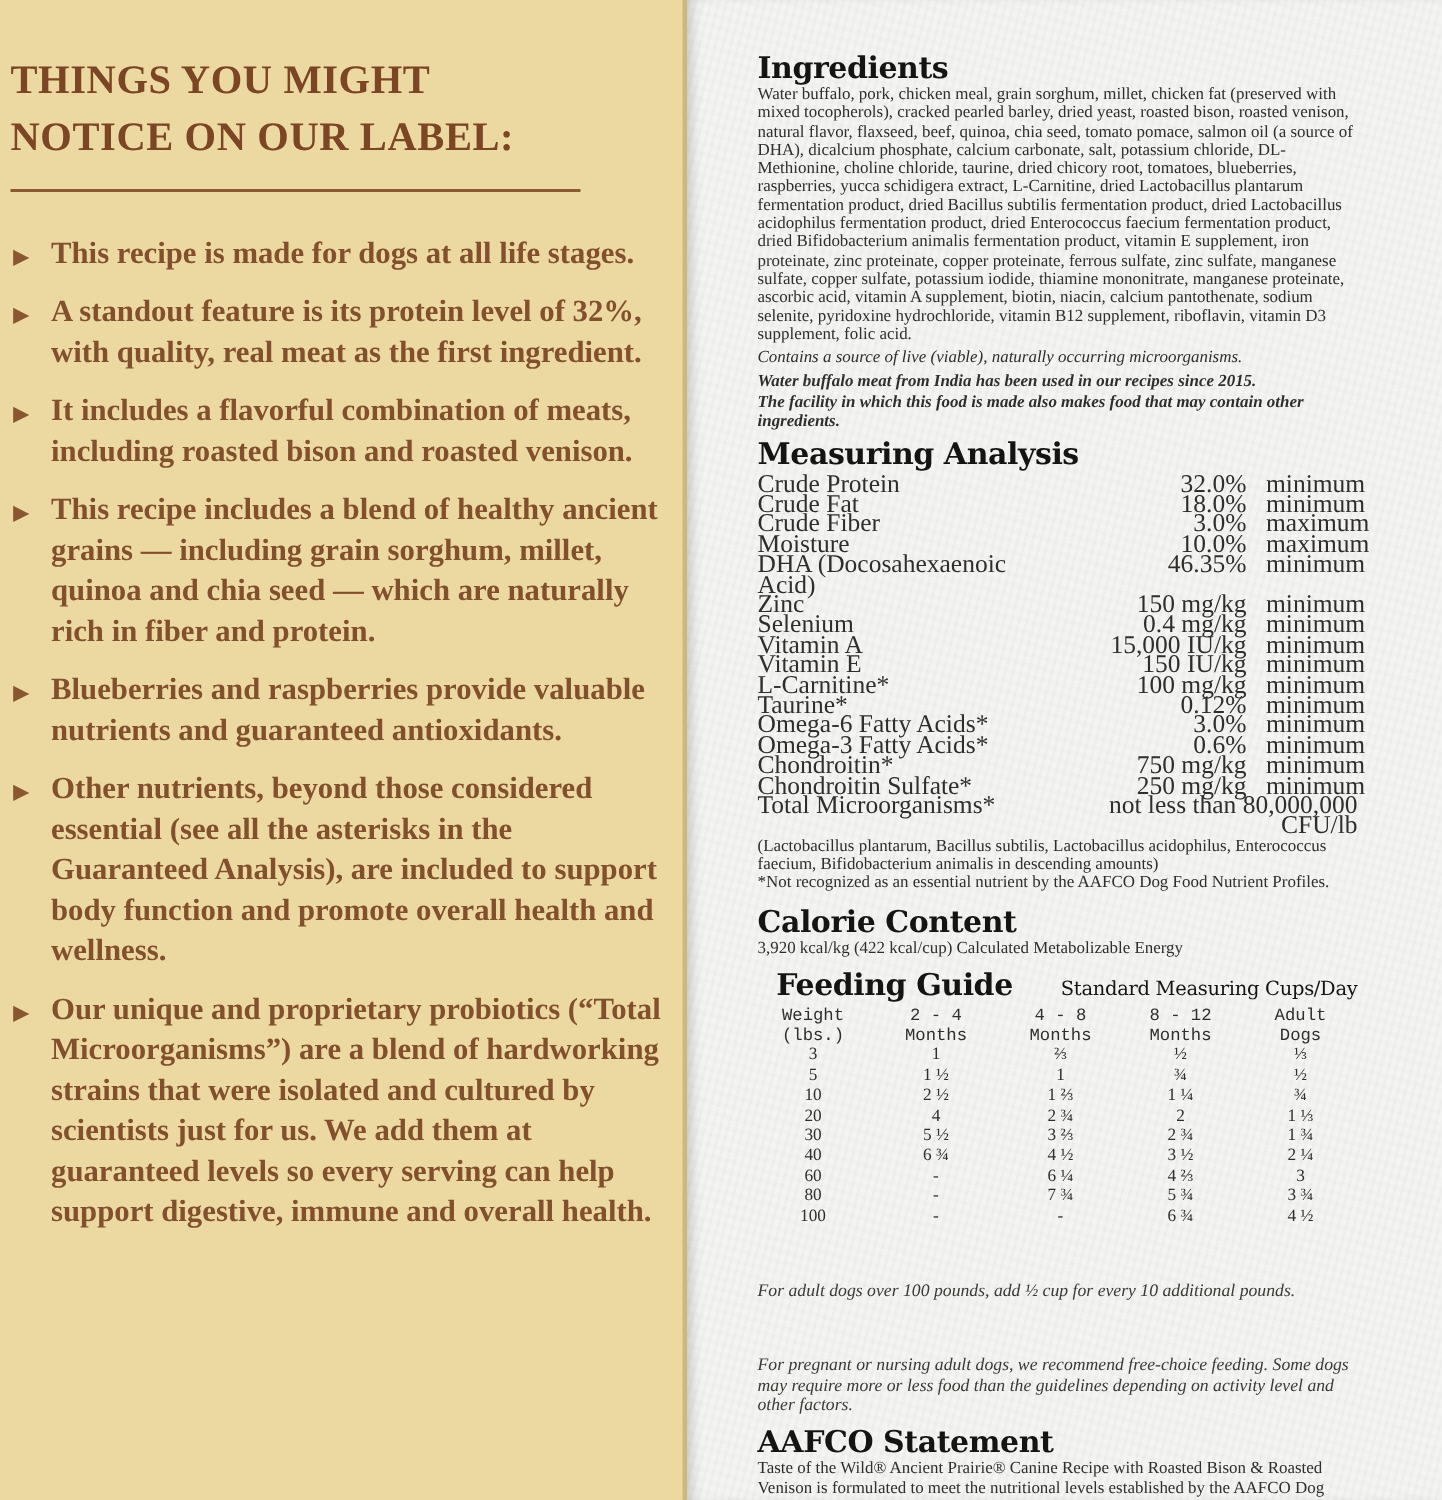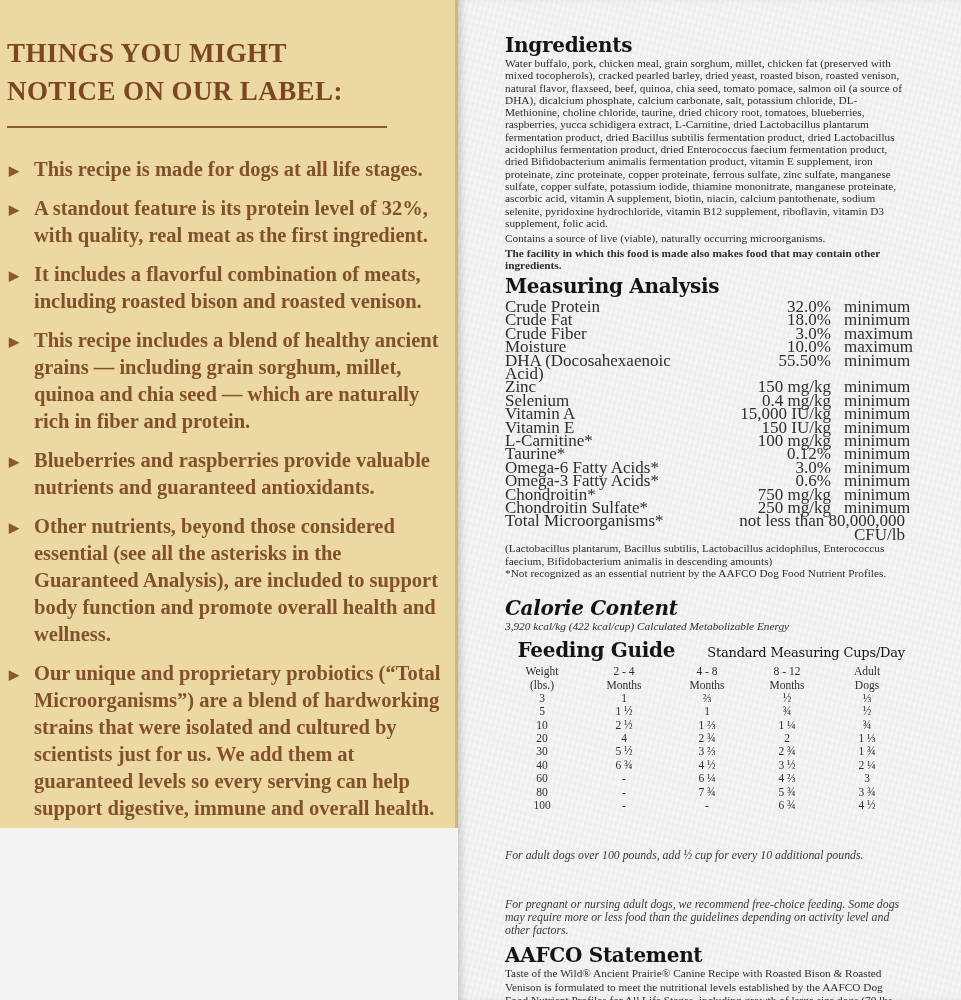--- a/index.html
+++ b/index.html
@@ -1,21 +1,21 @@
 <!DOCTYPE html>
 <html><head>
 <meta charset="utf-8">
 <style>
   * { margin:0; padding:0; box-sizing:border-box; }
   html,body { width:961px; height:1000px; overflow:hidden; }
   body { display:flex; font-family:"Liberation Serif", serif; background:#f3f3f1; }
 
   
   .left-panel{
-    width:458px; height:828px; flex:0 0 458px;
+    width:458px; height:1000px; flex:0 0 458px;
     background:#ecd9a2;
     box-shadow: inset -3px 0 0 #cdb77c, inset -1px 0 0 #c2ab6e;
     padding:34px 14px 0 7px;
     color:#7f4a28;
   }
   .panel-title{
     font-family:"Liberation Serif", serif;
     font-weight:bold; font-size:27px; line-height:38px;
     letter-spacing:.4px; white-space:pre-line; color:#7c4524;
   }
@@ -39,38 +39,38 @@
       #f4f4f2;
     box-shadow: inset 7px 0 9px -5px rgba(0,0,0,.22);
     padding:33px 60px 0 47px;
     color:#2f2e2b;
   }
   .sec-heading{
     font-family:"DejaVu Serif", serif; font-weight:bold;
     font-size:20px; line-height:24px; color:#141412; letter-spacing:-0.3px;
   }
   .body-text{ font-size:11.3px; line-height:12.3px; }
-  .note{ font-size:11.3px; line-height:12.6px; margin-top:3px; }
+  .note{ font-size:11.3px; line-height:12.6px; margin-top:3px;font-style:italic; }
   .note.bold{ font-weight:bold; }
 
   
   .ga-table{ margin-top:2px; }
   .ga-row{ display:grid; grid-template-columns:1fr 136px 74px; font-size:17px; line-height:13.4px; }
   .ga-row .val{ text-align:right; }
   .ga-row .val.wide{ grid-column:2 / 4; }
   .ga-row .qual{ padding-left:13px; }
 
   
-  .calorie{ margin-top:17px;font-style:italic; }
+  .calorie{ margin-top:7px; }
   .feeding-head{ display:flex; align-items:baseline; gap:32px; margin-top:6px;justify-content:flex-end; }
   .cups-heading{ font-family:"DejaVu Serif", serif; font-weight:normal; font-size:13px; color:#141412; letter-spacing:-0.2px; }
   .feed-table{ width:400px; margin-top:3px; }
   .feed-row{ display:grid; grid-template-columns:74px 90px 76px 84px 76px; }
   .feed-cell{ text-align:center; font-size:11.5px; line-height:13.4px; }
-  .feed-col-h{ text-align:center; font-size:11.5px; line-height:13.2px; white-space:pre-line; }
+  .feed-col-h{ text-align:center; font-size:11.5px; line-height:13.2px; white-space:pre-line;font-family:Liberation Mono, monospace; }
   .feed-notes{ margin-top:2px; }
   .feed-note{ font-style:italic; font-size:11.8px; line-height:13.2px; color:#3a3935;margin-top:36px; }
 
   .aafco{ margin-top:6px; }
   .mt2{ margin-top:2px; }
 </style>
 </head>
 <body>
 
 <aside class="left-panel">
@@ -87,20 +87,21 @@
       <li class="notice-item"><span class="bullet-arrow">▶</span><span>Our unique and proprietary probiotics (“Total Microorganisms”) are a blend of hardworking strains that were isolated and cultured by scientists just for us. We add them at guaranteed levels so every serving can help support digestive, immune and overall health.</span></li>
     </ul>
 </aside>
 
 <main class="right-panel">
 
   <section>
     <h2 class="sec-heading">Ingredients</h2>
     <p class="body-text">Water buffalo, pork, chicken meal, grain sorghum, millet, chicken fat (preserved with mixed tocopherols), cracked pearled barley, dried yeast, roasted bison, roasted venison, natural flavor, flaxseed, beef, quinoa, chia seed, tomato pomace, salmon oil (a source of DHA), dicalcium phosphate, calcium carbonate, salt, potassium chloride, DL-Methionine, choline chloride, taurine, dried chicory root, tomatoes, blueberries, raspberries, yucca schidigera extract, L-Carnitine, dried Lactobacillus plantarum fermentation product, dried Bacillus subtilis fermentation product, dried Lactobacillus acidophilus fermentation product, dried Enterococcus faecium fermentation product, dried Bifidobacterium animalis fermentation product, vitamin E supplement, iron proteinate, zinc proteinate, copper proteinate, ferrous sulfate, zinc sulfate, manganese sulfate, copper sulfate, potassium iodide, thiamine mononitrate, manganese proteinate, ascorbic acid, vitamin A supplement, biotin, niacin, calcium pantothenate, sodium selenite, pyridoxine hydrochloride, vitamin B12 supplement, riboflavin, vitamin D3 supplement, folic acid.</p>
     <p class="note">Contains a source of live (viable), naturally occurring microorganisms.</p>
+    <p class="note bold">Water buffalo meat from India has been used in our recipes since 2015.</p>
     <p class="note bold" style="margin-top:2px">The facility in which this food is made also makes food that may contain other ingredients.</p>
   </section>
 
   <section class="mt2">
     <h2 class="sec-heading">Measuring Analysis</h2>
     <div class="ga-table" id="ga-table">
         <div class="ga-row">
           <span class="nutrient">Crude Protein</span>
           <span class="val">32.0%</span>
           <span class="qual">minimum</span>
@@ -115,21 +116,21 @@
           <span class="val">3.0%</span>
           <span class="qual">maximum</span>
         </div>
         <div class="ga-row">
           <span class="nutrient">Moisture</span>
           <span class="val">10.0%</span>
           <span class="qual">maximum</span>
         </div>
         <div class="ga-row">
           <span class="nutrient">DHA (Docosahexaenoic Acid)</span>
-          <span class="val">55.50%</span>
+          <span class="val">46.35%</span>
           <span class="qual">minimum</span>
         </div>
         <div class="ga-row">
           <span class="nutrient">Zinc</span>
           <span class="val">150 mg/kg</span>
           <span class="qual">minimum</span>
         </div>
         <div class="ga-row">
           <span class="nutrient">Selenium</span>
           <span class="val">0.4 mg/kg</span>

